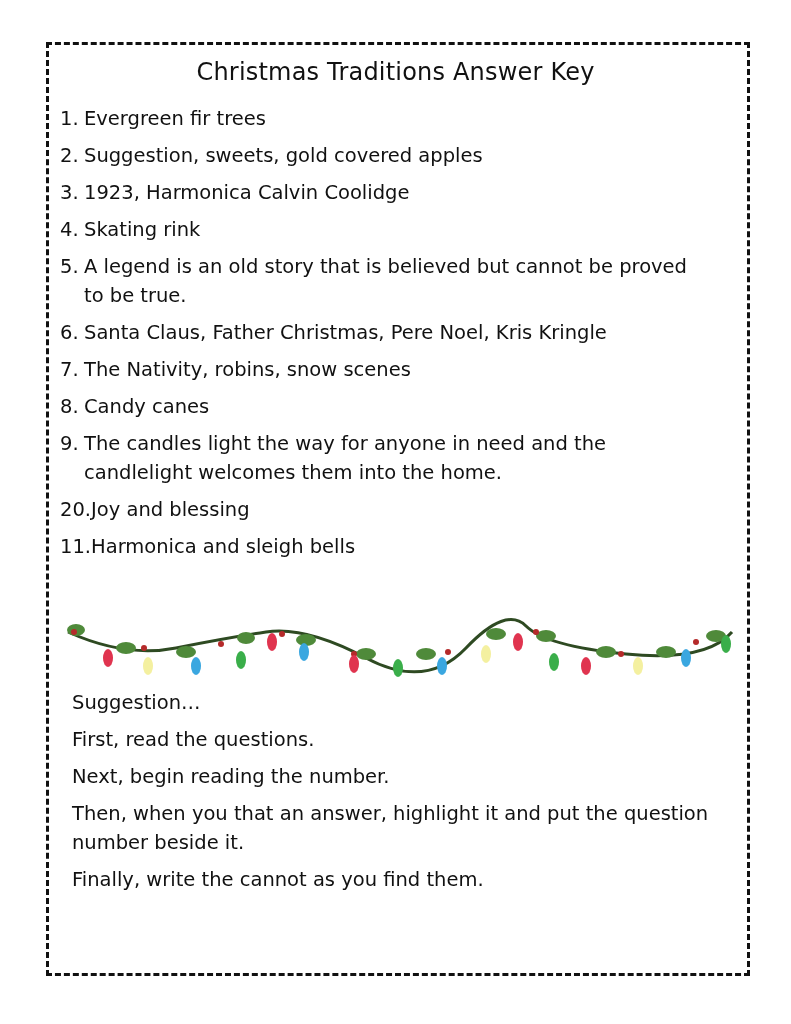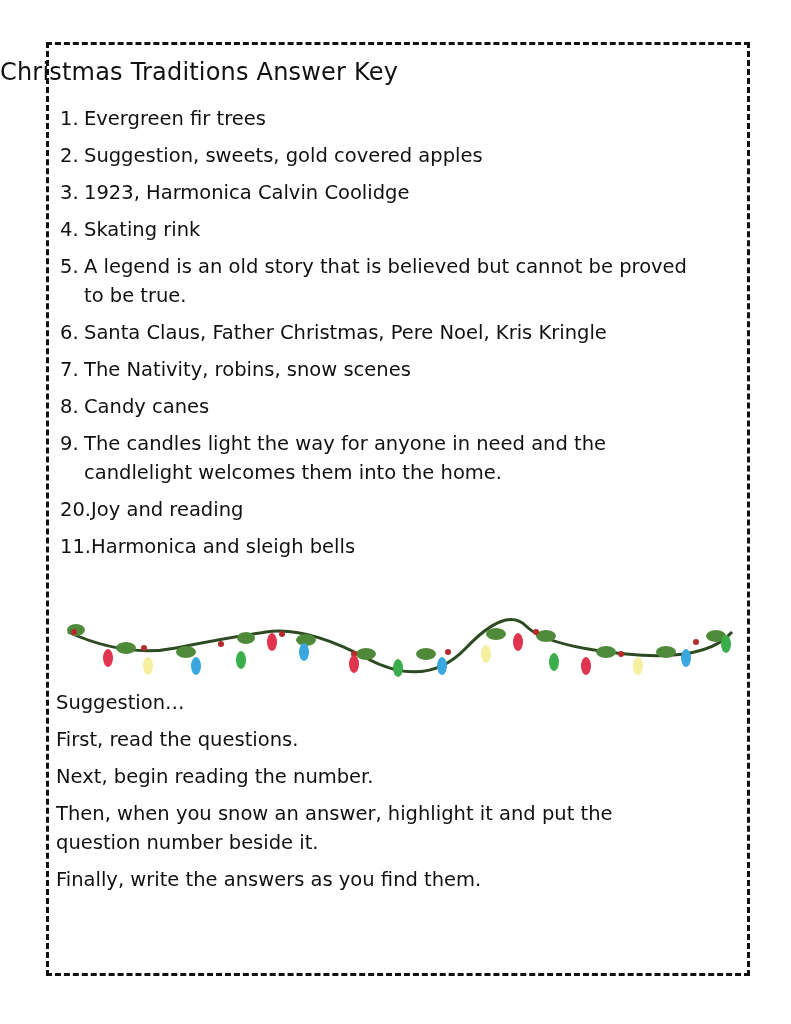--- a/index.html
+++ b/index.html
@@ -1,27 +1,27 @@
 <!DOCTYPE html>
 <html><head>
   <meta charset="utf-8">
   <style>
     html, body { margin: 0; padding: 0; background: #ffffff; }
     body { width: 791px; height: 1024px; position: relative; overflow: hidden;
       font-family: "DejaVu Sans", sans-serif; color: #111; }
     .frame { position: absolute; left: 46px; top: 42px; width: 704px; height: 934px;
       border: 3px dashed #111; box-sizing: border-box; }
-    .title { position: absolute; left: 0; width: 100%; top: 58px; 
+    .title { position: absolute; left: 0; width: 100%; top: 58px; text-align: center;
       font-size: 24px; letter-spacing: 0.2px; }
     .list { position: absolute; left: 60px; top: 104px; width: 640px; margin: 0; padding: 0; list-style: none; }
     .item { font-size: 19.5px; line-height: 29px; margin-bottom: 8px; display: flex; }
     .item .num { min-width: 24px; }
     .item .txt { flex: 1; }
     .garland { position: absolute; left: 66px; top: 618px; width: 668px; height: 64px; }
-    .sugg { position: absolute; left: 56px; top: 688px; width: 640px; }
+    .sugg { position: absolute; left: 72px; top: 688px; width: 640px; }
     .sugg p { margin: 0 0 8px 0; font-size: 19.5px; line-height: 29px; }
   </style>
 </head>
 <body>
 
 <div class="frame"></div>
 
 <div class="title">Christmas Traditions Answer Key</div>
 
 <ul class="list">
@@ -56,21 +56,21 @@
   <li class="item">
       <span class="num">8.</span>
       <span class="txt">Candy canes</span>
     </li>
   <li class="item">
       <span class="num">9.</span>
       <span class="txt">The candles light the way for anyone in need and the candlelight welcomes them into the home.</span>
     </li>
   <li class="item">
       <span class="num">20.</span>
-      <span class="txt">Joy and reading</span>
+      <span class="txt">Joy and blessing</span>
     </li>
   <li class="item">
       <span class="num">11.</span>
       <span class="txt">Harmonica and sleigh bells</span>
     </li>
 </ul>
 
 <svg class="garland" viewBox="0 0 668 64">
   <path d="M2,14 Q60,40 110,30 T200,14 T300,40 T400,30 T460,8 T560,36 T666,14" fill="none" stroke="#2e4a22" stroke-width="3"></path>
   <g fill="#4f8a3a">
@@ -115,15 +115,15 @@
     <ellipse cx="572" cy="48" rx="5" ry="9" fill="#f4f0a0"></ellipse>
     <ellipse cx="620" cy="40" rx="5" ry="9" fill="#3aa7e0"></ellipse>
     <ellipse cx="660" cy="26" rx="5" ry="9" fill="#3aae4a"></ellipse>
   </g>
 </svg>
 
 <div class="sugg">
   <p>Suggestion…</p>
   <p>First, read the questions.</p>
   <p>Next, begin reading the number.</p>
-  <p>Then, when you snow an answer, highlight it and put the question number beside it.</p>
-  <p>Finally, write the answers as you find them.</p>
+  <p>Then, when you that an answer, highlight it and put the question number beside it.</p>
+  <p>Finally, write the cannot as you find them.</p>
 </div>
 
 </body></html>

